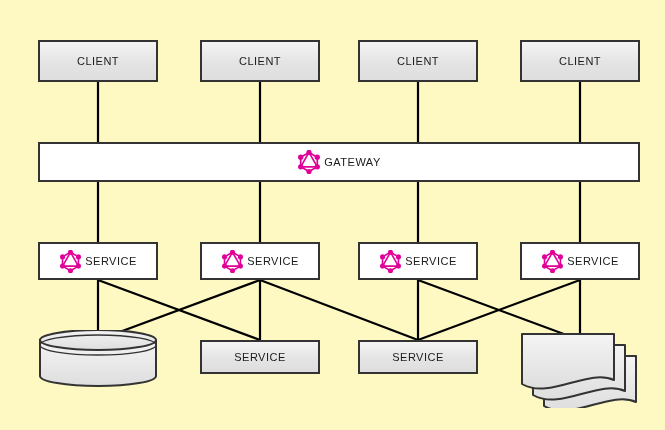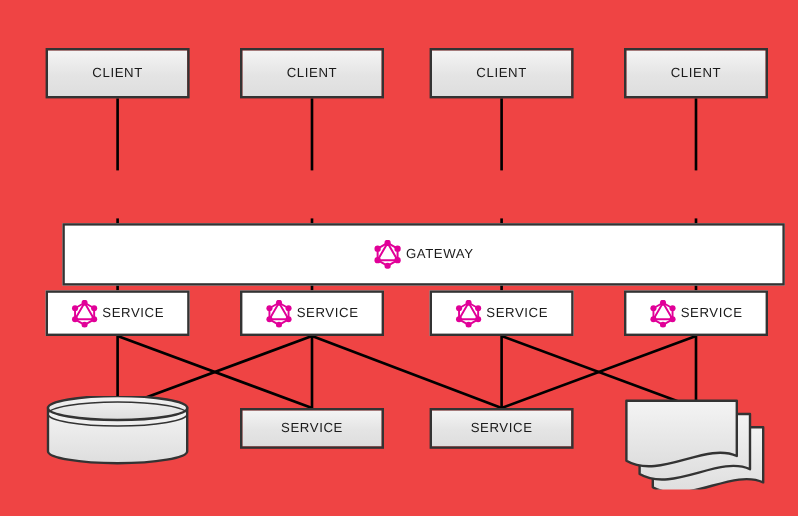--- a/index.html
+++ b/index.html
@@ -4,21 +4,21 @@
 <style>
   html, body {
     margin: 0;
     padding: 0;
     background: #ffffff;
   }
   #canvas {
     position: relative;
     width: 665px;
     height: 430px;
-    background: #ef4444;
+    background: #fef9c3;
     font-family: "Liberation Sans", sans-serif;
     overflow: hidden;
   }
   #edges {
     position: absolute;
     left: 0;
     top: 0;
     width: 665px;
     height: 430px;
   }
@@ -91,21 +91,21 @@
       </div>
       <div class="node boxnode" style="left: 200px; top: 40px; width: 120px; height: 42px;">
         <span class="label">CLIENT</span>
       </div>
       <div class="node boxnode" style="left: 358px; top: 40px; width: 120px; height: 42px;">
         <span class="label">CLIENT</span>
       </div>
       <div class="node boxnode" style="left: 520px; top: 40px; width: 120px; height: 42px;">
         <span class="label">CLIENT</span>
       </div>
-      <div class="node boxnode white" style="left: 52px; top: 142px; width: 602px; height: 52px; margin-top: 44px;">
+      <div class="node boxnode white" style="left: 38px; top: 142px; width: 602px; height: 40px;">
         <div class="gqrow">
           <svg width="24" height="24" viewBox="0 0 100 100" class="gqlogo">
             <polygon points="50.0,10.0 84.6,30.0 84.6,70.0 50.0,90.0 15.4,70.0 15.4,30.0" fill="none" stroke="#E10098" stroke-width="7" stroke-linejoin="round"></polygon>
             <polygon points="50.0,10.0 84.6,70.0 15.4,70.0" fill="none" stroke="#E10098" stroke-width="7" stroke-linejoin="round"></polygon>
             <circle cx="50.0" cy="10.0" r="11" fill="#E10098"></circle>
             <circle cx="84.6" cy="30.0" r="11" fill="#E10098"></circle>
             <circle cx="84.6" cy="70.0" r="11" fill="#E10098"></circle>
             <circle cx="50.0" cy="90.0" r="11" fill="#E10098"></circle>
             <circle cx="15.4" cy="70.0" r="11" fill="#E10098"></circle>
             <circle cx="15.4" cy="30.0" r="11" fill="#E10098"></circle>

